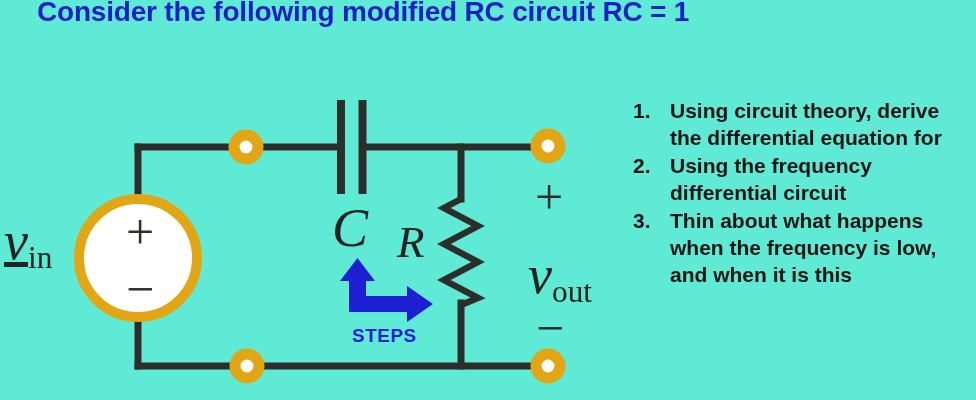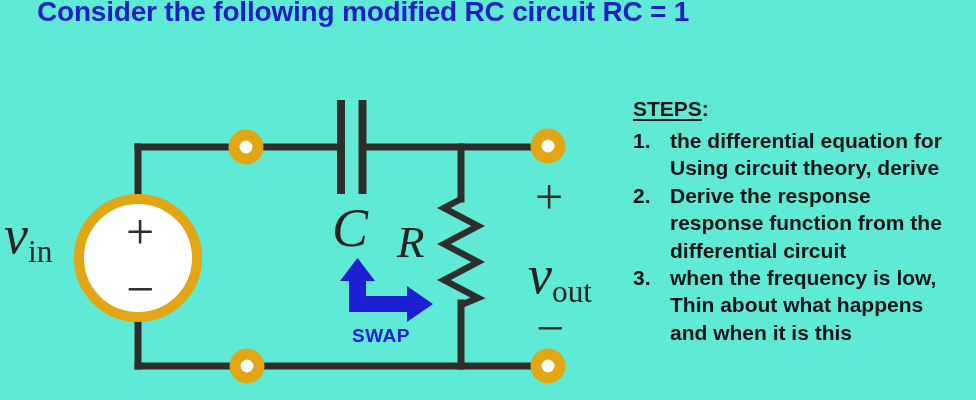--- a/index.html
+++ b/index.html
@@ -10,21 +10,21 @@
          font-size:28px;line-height:32px;white-space:nowrap;letter-spacing:-0.2px;}
   .title.l1{top:-4px;}
   .title.l2{top:37px;}
   
   .circuit-svg{position:absolute;left:0;top:0;width:976px;height:400px;}
   
   .clabel{position:absolute;color:#232320;font-family:"Liberation Serif","DejaVu Serif",serif;
           line-height:1;white-space:nowrap;}
   .vlabel{font-size:54px;font-style:italic;}
   .vlabel sub{font-size:0.58em;font-style:normal;vertical-align:-0.28em;letter-spacing:0;}
-  .vin{left:4px;top:208px;}
+  .vin{left:4px;top:214px;text-decoration:underline;}
   .vout{left:528px;top:248px;}
   .cap-label{left:332px;top:201px;font-size:54px;font-style:italic;}
   .res-label{left:397px;top:220px;font-size:45px;font-style:italic;}
   .sym{position:absolute;transform:translate(-50%,-50%);font-family:"Liberation Serif","DejaVu Serif",serif;
        font-size:50px;font-weight:400;color:#2d2d2a;line-height:1;}
   .swap-label{position:absolute;left:352px;top:325px;font-size:19px;font-weight:700;
               color:#1e1ed2;letter-spacing:0.5px;font-family:"Liberation Sans",sans-serif;}
   
   .steps{position:absolute;left:633px;top:97px;width:343px;color:#141414;
          font-size:21px;font-weight:700;line-height:27.4px;}
@@ -77,45 +77,43 @@
   <span class="sym" style="left:140px;top:232px;">+</span>
   <span class="sym" style="left:140px;top:289px;">−</span>
 
   <span class="clabel cap-label">C</span>
   <span class="clabel res-label">R</span>
 
   <span class="sym" style="left:549px;top:197px;">+</span>
   <span class="clabel vlabel vout"><i>v</i><sub>out</sub></span>
   <span class="sym" style="left:550px;top:328px;">−</span>
 
-  <span class="swap-label">SWAP</span>
+  <span class="swap-label">STEPS</span>
 
   <div class="steps">
-    <div class="steps-heading"><span class="u">STEPS</span><span>:</span></div>
 
     <div class="step">
       <span class="step-num">1.</span>
       <span class="step-lines">
+        <div>Using circuit theory, derive</div>
         <div>the differential equation for</div>
-        <div>Using circuit theory, derive</div>
       </span>
     </div>
 
     <div class="step">
       <span class="step-num">2.</span>
       <span class="step-lines">
-        <div>Derive the response</div>
-        <div>response function from the</div>
+        <div>Using the frequency</div>
         <div>differential circuit</div>
       </span>
     </div>
 
     <div class="step">
       <span class="step-num">3.</span>
       <span class="step-lines">
+        <div>Thin about what happens</div>
         <div>when the frequency is low,</div>
-        <div>Thin about what happens</div>
         <div>and when it is this</div>
       </span>
     </div>
   </div>
 
 </div>
 
 </body></html>

